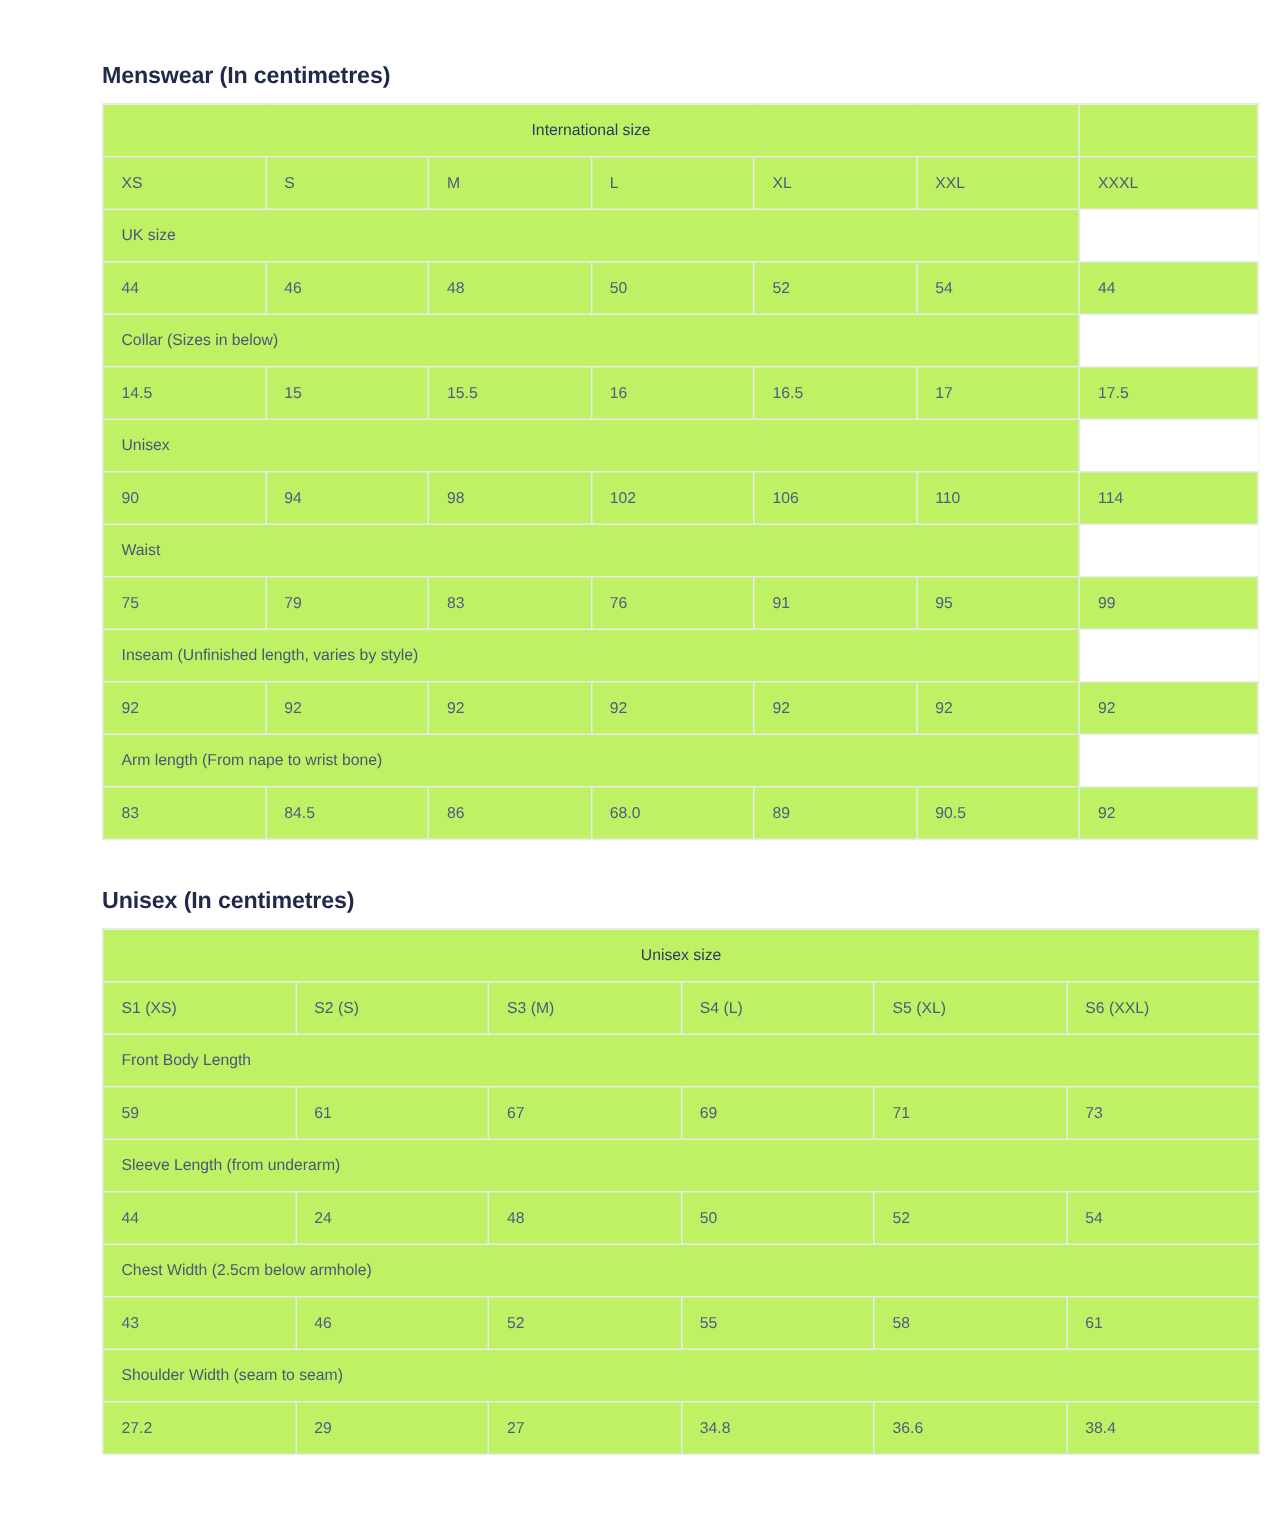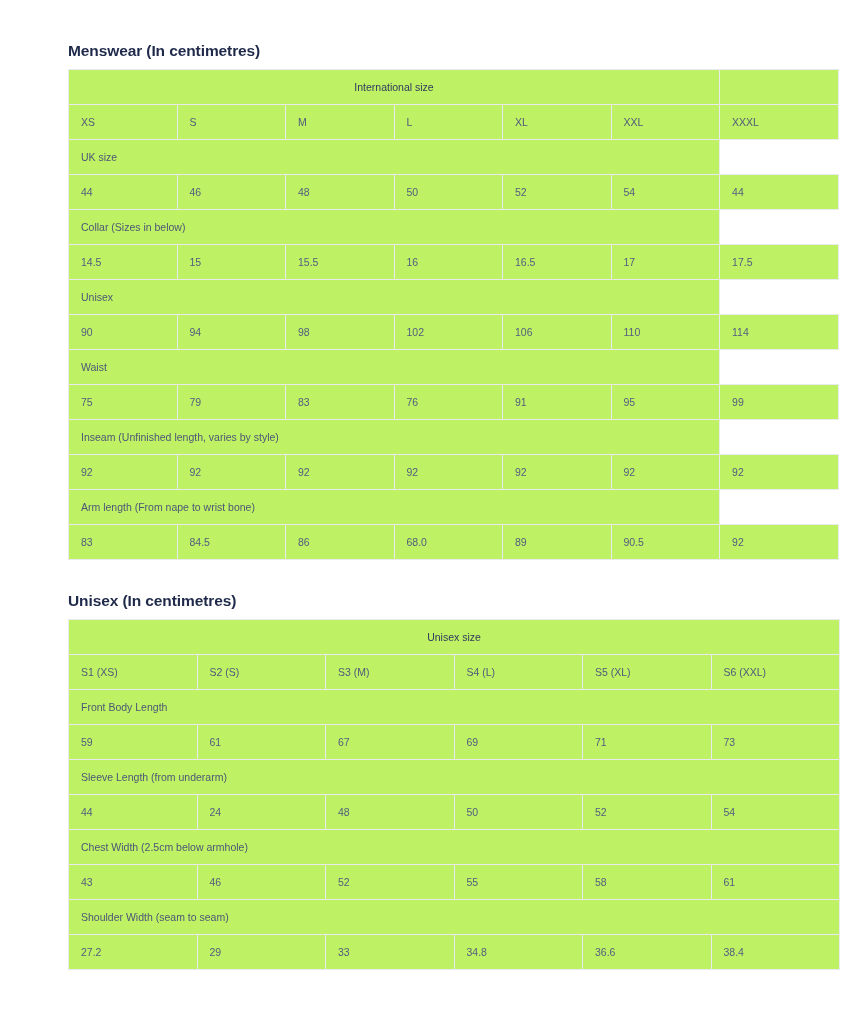--- a/index.html
+++ b/index.html
@@ -277,21 +277,21 @@
             <td class="value-cell">55</td>
             <td class="value-cell">58</td>
             <td class="value-cell">61</td>
           </tr>
           <tr>
             <td class="label-cell" colspan="6">Shoulder Width (seam to seam)</td>
           </tr>
           <tr>
             <td class="value-cell">27.2</td>
             <td class="value-cell">29</td>
-            <td class="value-cell">33</td>
+            <td class="value-cell">27</td>
             <td class="value-cell">34.8</td>
             <td class="value-cell">36.6</td>
             <td class="value-cell">38.4</td>
           </tr>
         </tbody>
     </table>
   </div>
 
 </div>
 

